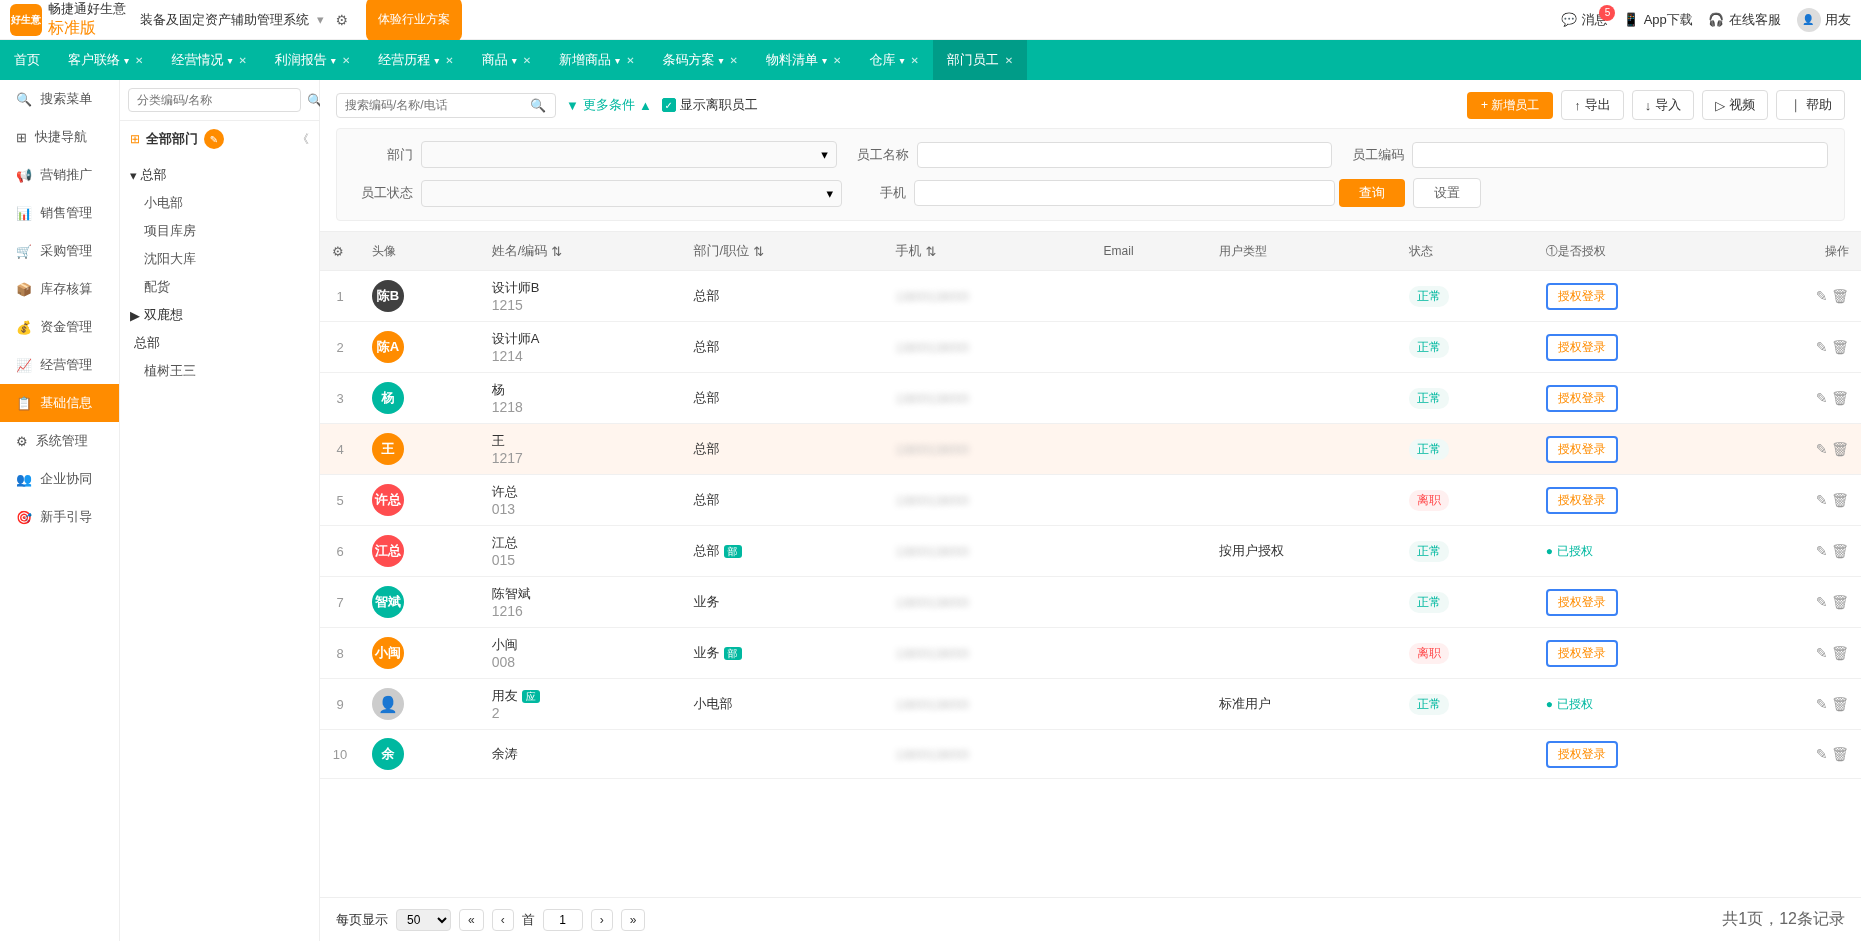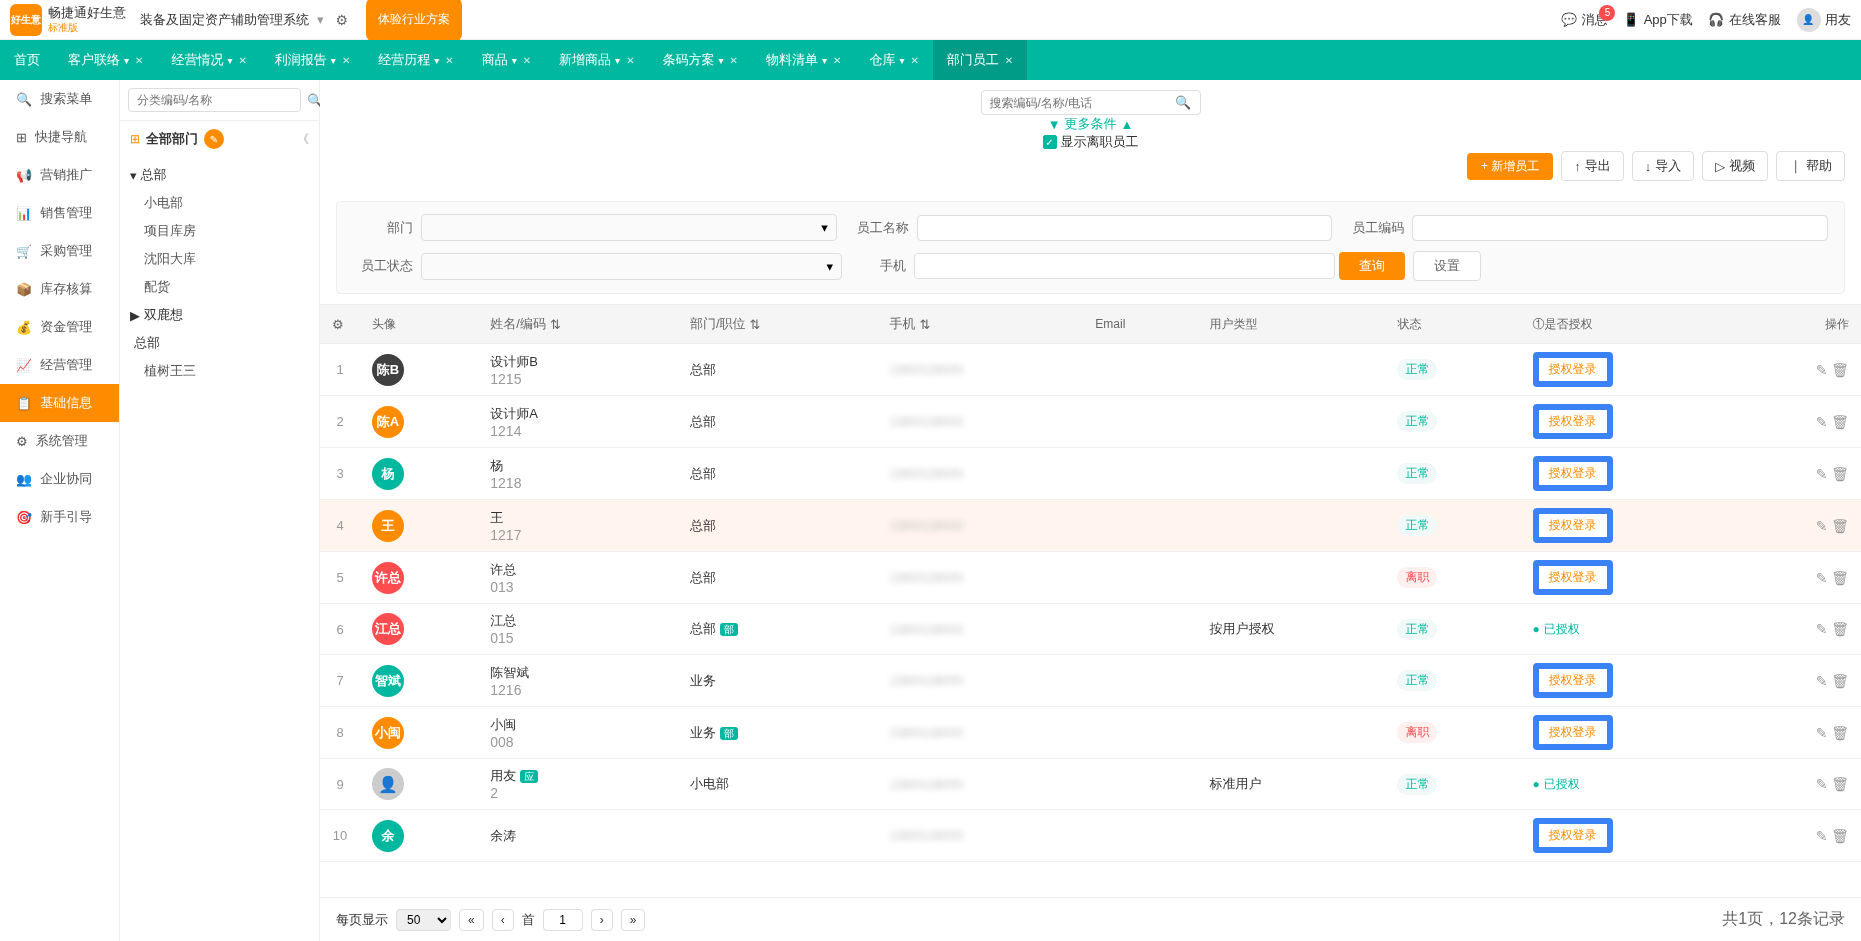--- a/index.html
+++ b/index.html
@@ -49,21 +49,21 @@
     .dept-tree { padding: 4px 0; flex: 1; overflow-y: auto; }
     .dept-tree-item { padding: 5px 10px 5px 16px; cursor: pointer; color: #555; font-size: 13px; display: flex; align-items: center; gap: 4px; }
     .dept-group { padding: 5px 10px 5px 10px; color: #333; font-size: 13px; cursor: pointer; display: flex; align-items: center; gap: 4px; }
     .indent1 { padding-left: 24px; }
 
     
     .right-main { flex: 1; display: flex; flex-direction: column; overflow: hidden; background: #f5f5f5; }
 
     
     .filter-bar { background: #fff; padding: 10px 16px; border-bottom: 1px solid #eee; }
-    .filter-top { display: flex; align-items: center; margin-bottom: 20px; flex-direction: column; }
+    .filter-top { display: flex; align-items: center; gap: 10px; margin-bottom: 8px; }
     .filter-search { display: flex; align-items: center; border: 1px solid #ddd; border-radius: 4px; padding: 4px 8px; gap: 6px; width: 220px; }
     .filter-search input { border: none; outline: none; font-size: 12px; width: 100%; }
     .filter-more { display: flex; align-items: center; gap: 4px; color: #00b8a0; cursor: pointer; font-size: 12px; }
     .filter-checkbox { display: flex; align-items: center; gap: 4px; cursor: pointer; font-size: 12px; color: #333; }
     .filter-cb { width: 14px; height: 14px; border: 1px solid #00b8a0; border-radius: 2px; background: #00b8a0; display: flex; align-items: center; justify-content: center; color: white; font-size: 10px; }
     .filter-actions { display: flex; align-items: center; gap: 8px; margin-left: auto; }
     .btn-primary { background: #ff8c00; color: white; border: none; border-radius: 4px; padding: 5px 14px; font-size: 12px; cursor: pointer; }
     .btn-outline { background: white; color: #333; border: 1px solid #ddd; border-radius: 4px; padding: 5px 12px; font-size: 12px; cursor: pointer; display: flex; align-items: center; gap: 4px; }
     .filter-field { display: flex; align-items: center; gap: 8px; }
     .filter-label { color: #666; font-size: 13px; white-space: nowrap; width: 60px; text-align: right; }
@@ -80,21 +80,21 @@
     td { padding: 8px 12px; border-bottom: 1px solid #f0f0f0; font-size: 13px; color: #333; vertical-align: middle; }
     tr.highlighted td { background: #fff5ee; }
     .th-sort { cursor: pointer; display: flex; align-items: center; gap: 4px; }
     .avatar-circle { width: 32px; height: 32px; border-radius: 50%; display: flex; align-items: center; justify-content: center; color: white; font-size: 13px; font-weight: bold; }
     .name-cell { display: flex; flex-direction: column; }
     .name-main { font-size: 13px; color: #333; }
     .name-code { font-size: 14px; color: #999; }
     .status-badge { display: inline-block; padding: 2px 8px; border-radius: 10px; font-size: 12px; }
     .status-normal { background: #f0f9f7; color: #00b8a0; }
     .status-resign { background: #fff0f0; color: #ff4d4f; }
-    .auth-btn { border: 6px solid #3b82f6; color: #ff8c00; background: white; border-radius: 4px; padding: 3px 10px; font-size: 12px; cursor: pointer; white-space: nowrap; }
+    .auth-btn { border: 2px solid #3b82f6; color: #ff8c00; background: white; border-radius: 4px; padding: 3px 10px; font-size: 12px; cursor: pointer; white-space: nowrap; }
     .auth-granted { color: #00b8a0; font-size: 12px; display: flex; align-items: center; gap: 4px; }
     .auth-granted::before { content: '●'; color: #00b8a0; }
     .op-btn { color: #999; cursor: pointer; font-size: 14px; }
     .blurred { color: transparent; text-shadow: 0 0 6px #bbb; user-select: none; font-size: 12px; }
     .dept-badge { background: #00b8a0; color: white; border-radius: 3px; font-size: 10px; padding: 1px 4px; margin-left: 4px; }
 
     
     .pagination { height: 44px; background: #fff; border-top: 1px solid #eee; display: flex; align-items: center; padding: 0 16px; gap: 8px; font-size: 13px; color: #333; flex-shrink: 0; }
     .page-size-select { border: 1px solid #ddd; border-radius: 4px; padding: 2px 6px; font-size: 12px; }
     .page-btn { border: 1px solid #ddd; background: white; border-radius: 4px; padding: 3px 8px; cursor: pointer; color: #333; font-size: 12px; }
@@ -104,21 +104,21 @@
     .col-no { width: 40px; }
   </style>
 </head>
 <body>
 
 <div class="topbar">
   <div class="topbar-logo">
     <div class="logo-icon">好生意</div>
     <div class="logo-text">
       <div>畅捷通好生意</div>
-      <div style="font-size:10px;color:#ff8c00;">标准版</div>
+      <div style="font-size:16px;color:#ff8c00;">标准版</div>
     </div>
   </div>
   <div class="topbar-title">
     <span style="font-size:13px;color:#333;">装备及固定资产辅助管理系统</span>
     <span style="color:#999;">▾</span>
     <span class="topbar-gear">⚙</span>
     <button class="topbar-trial">体验行业方案</button>
   </div>
   <div class="topbar-right">
     <div class="topbar-msg">

